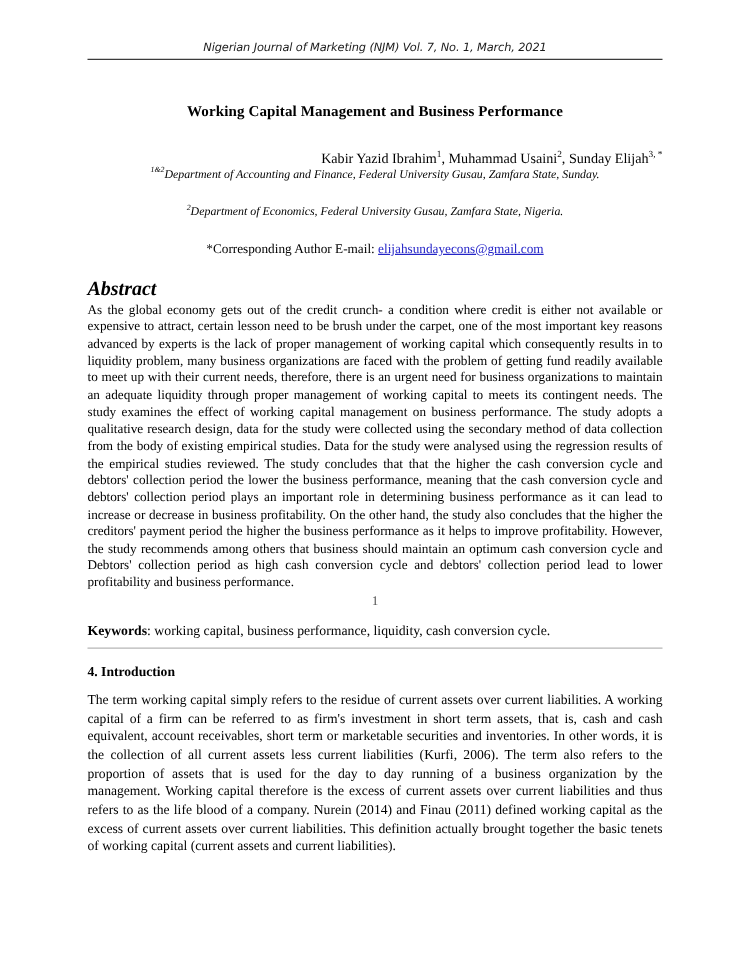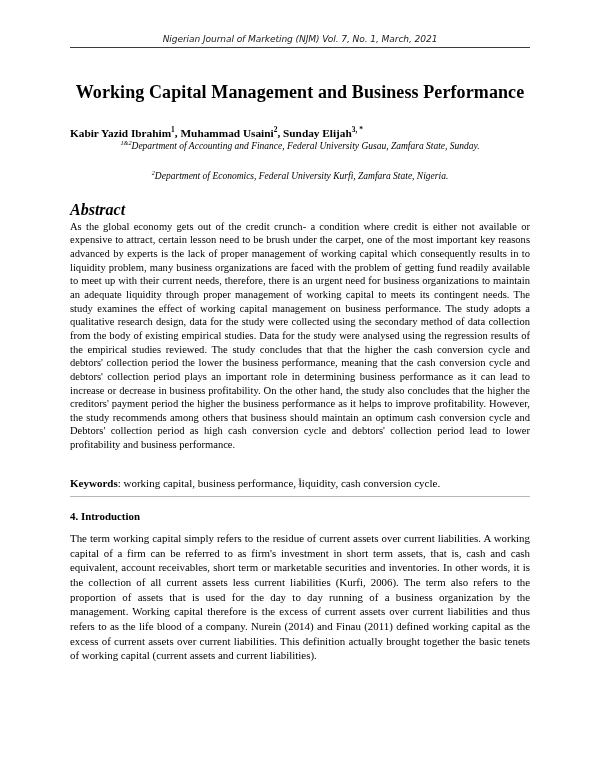--- a/index.html
+++ b/index.html
@@ -39,29 +39,29 @@
     border: 0;
     border-top: 1.6px solid #3b3b3b;
     width: 100%;
   }
 
   
   .paper-title {
     margin-top: 34px;
     text-align: center;
     font-weight: bold;
-    font-size: 18px;
+    font-size: 12px;
     letter-spacing: 0.1px;
   }
 
   
   .authors {
     margin-top: 24px;
-    text-align: left;
-    font-weight: bold;
+    text-align: right;
+    font-weight: normal;
     font-size: 11.3px;
   }
   .affil {
     text-align: center;
     font-style: italic;
     font-size: 9.5px;
     line-height: 1.35;
   }
   .affil-1 { margin-top: 1px; }
   .affil-2 { margin-top: 17px; }
@@ -147,23 +147,26 @@
 
   <div class="authors">
     <span>Kabir Yazid Ibrahim</span><sup>1</sup><span>, </span><span>Muhammad Usaini</span><sup>2</sup><span>, </span><span>Sunday Elijah</span><sup>3, *</sup>
   </div>
 
   <div class="affil affil-1">
     <sup>1&amp;2</sup><span>Department of Accounting and Finance, Federal University Gusau, Zamfara State, Sunday.</span>
   </div>
 
   <div class="affil affil-2">
-    <sup>2</sup><span>Department of Economics, Federal University Kurfi, Zamfara State, Nigeria.</span>
+    <sup>2</sup><span>Department of Economics, Federal University Gusau, Zamfara State, Nigeria.</span>
   </div>
 
+  <div class="corr">
+    <span>*Corresponding Author E-mail: </span><a class="email-link" href="#">elijahsundayecons@gmail.com</a>
+  </div>
 
   <div class="abstract-heading">Abstract</div>
   <div class="abstract-body">As the global economy gets out of the credit crunch- a condition where credit is either not available or expensive to attract, certain lesson need to be brush under the carpet, one of the most important key reasons advanced by experts is the lack of proper management of working capital which consequently results in to liquidity problem, many business organizations are faced with the problem of getting fund readily available to meet up with their current needs, therefore, there is an urgent need for business organizations to maintain an adequate liquidity through proper management of working capital to meets its contingent needs. The study examines the effect of working capital management on business performance. The study adopts a qualitative research design, data for the study were collected using the secondary method of data collection from the body of existing empirical studies. Data for the study were analysed using the regression results of the empirical studies reviewed. The study concludes that that the higher the cash conversion cycle and debtors' collection period the lower the business performance, meaning that the cash conversion cycle and debtors' collection period plays an important role in determining business performance as it can lead to increase or decrease in business profitability. On the other hand, the study also concludes that the higher the creditors' payment period the higher the business performance as it helps to improve profitability. However, the study recommends among others that business should maintain an optimum cash conversion cycle and Debtors' collection period as high cash conversion cycle and debtors' collection period lead to lower profitability and business performance.</div>
 
   <div class="keywords">
     <span class="kw-label">Keywords</span><span>: </span><span>working capital, business performance, liquidity, cash conversion cycle.</span>
   </div>
   <hr class="kw-rule">
 
   <div class="section-heading">4. Introduction</div>

